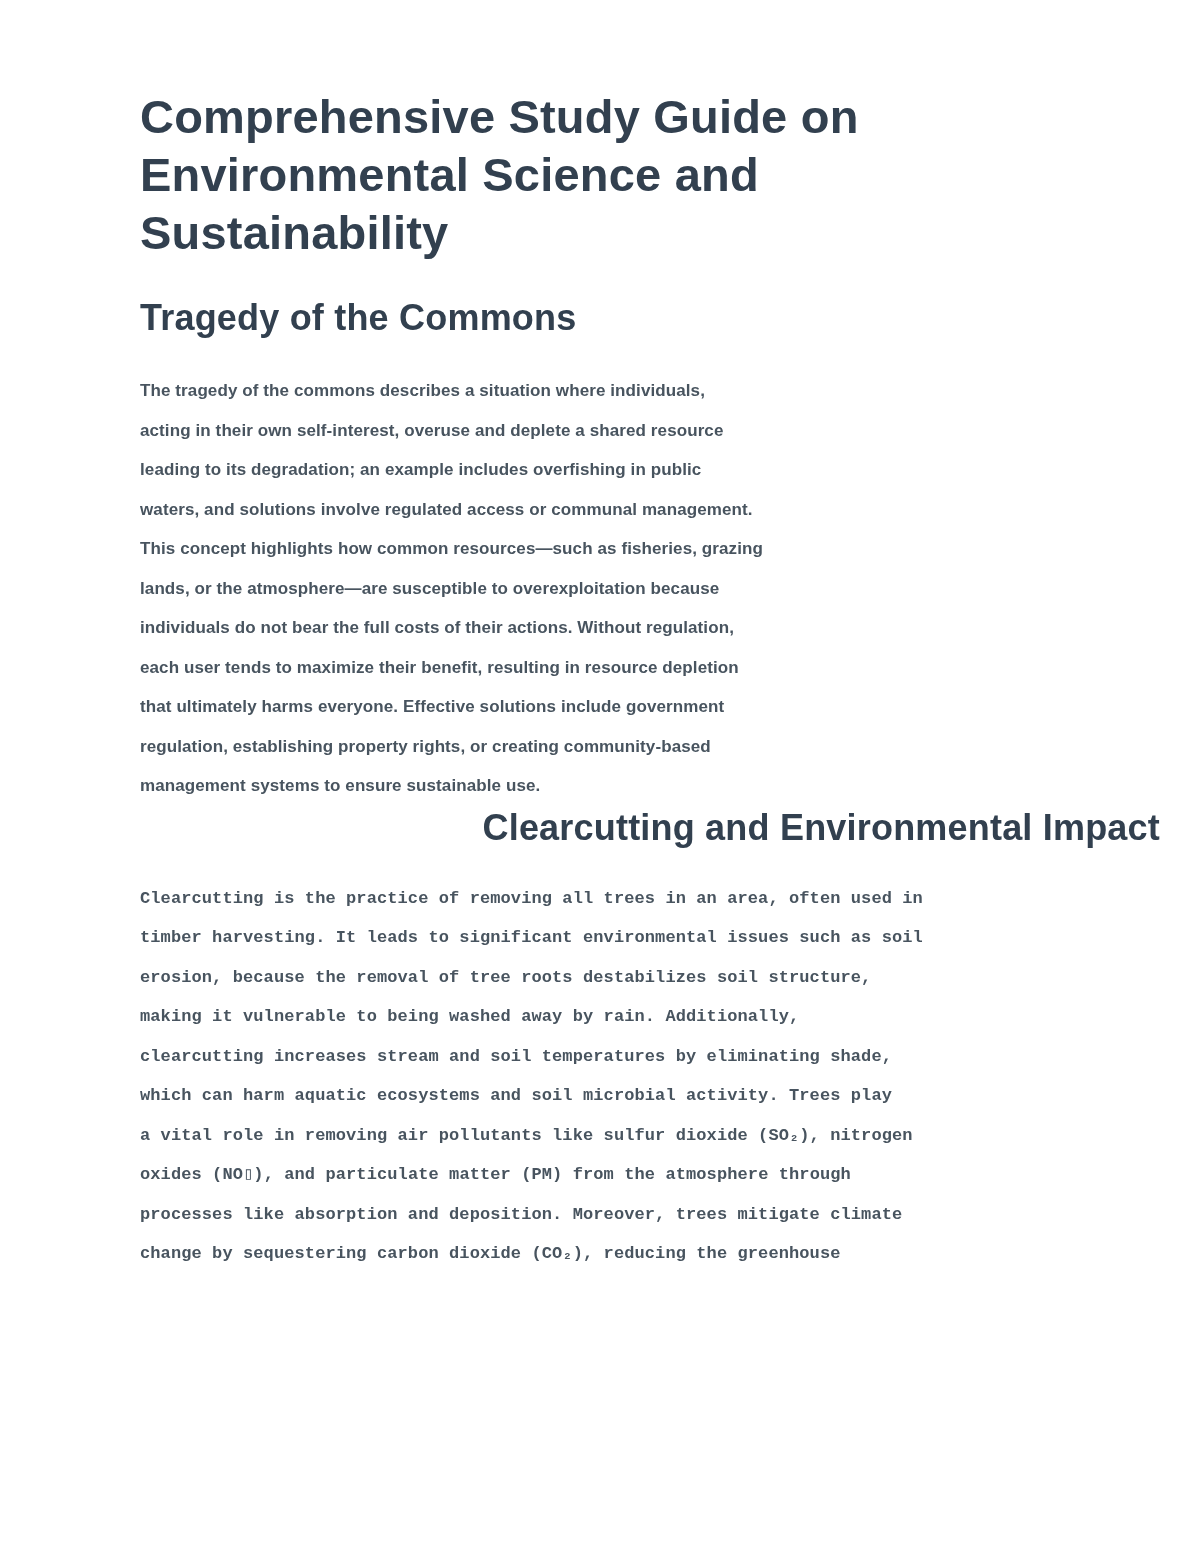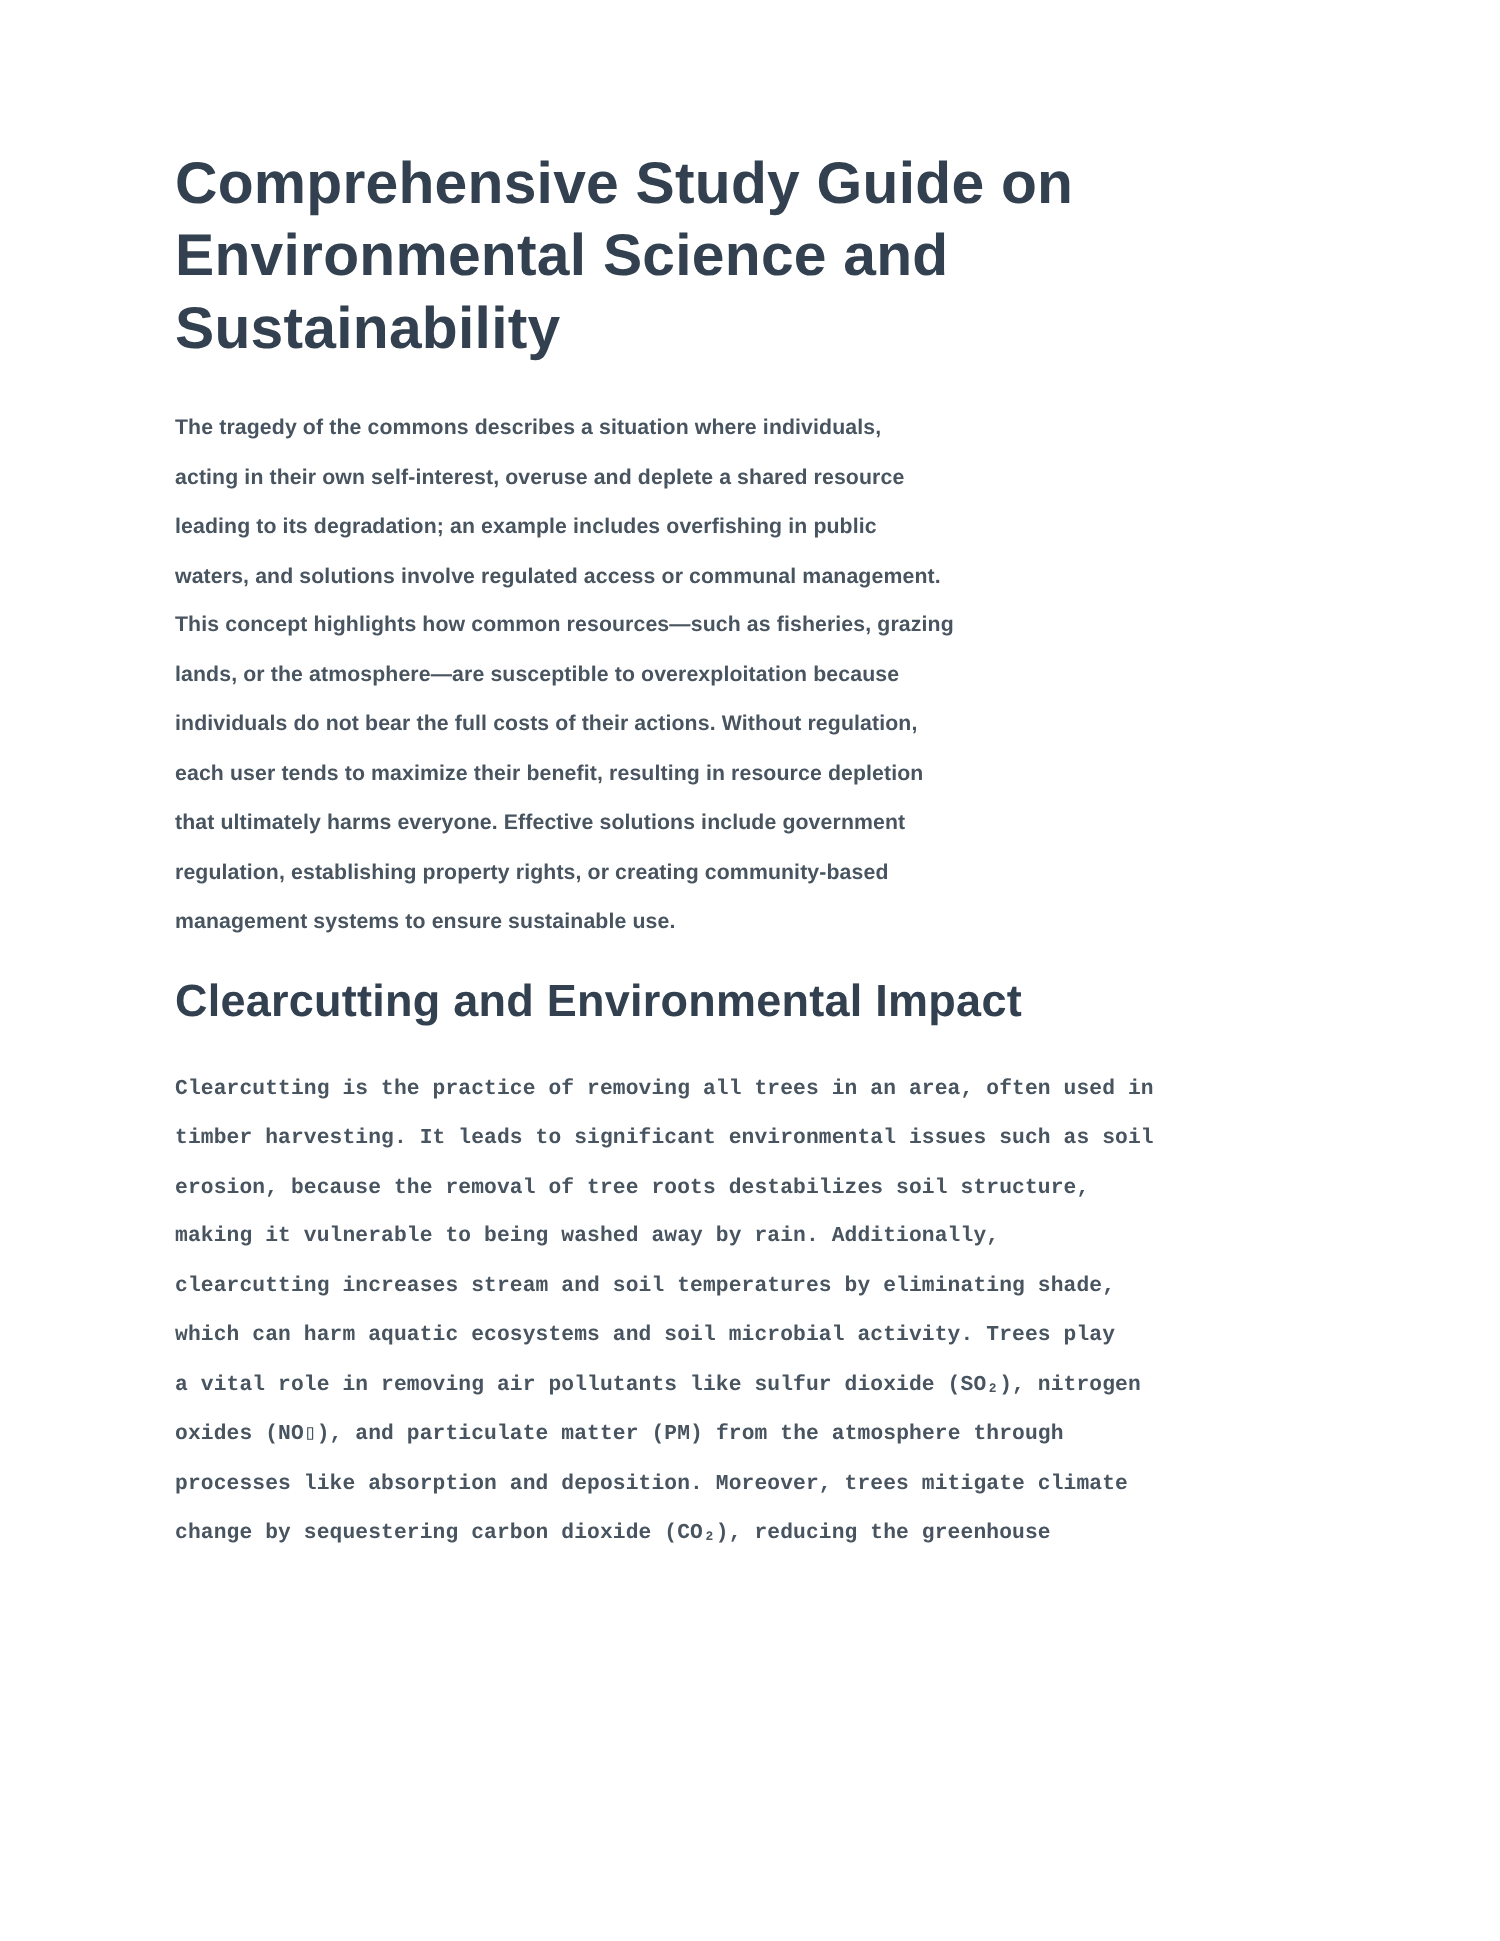--- a/index.html
+++ b/index.html
@@ -11,62 +11,63 @@
   body{
     width:1200px;
     height:1553px;
     background:#ffffff;
     font-family:"Liberation Sans","DejaVu Sans",sans-serif;
     overflow:hidden;
   }
   .page{
     width:1200px;
     height:1553px;
-    padding:117px 40px 0 140px;
+    padding:88px 40px 0 140px;
   }
   .doc-title{
     margin:0;
     font-size:47px;
     line-height:58px;
     font-weight:bold;
     letter-spacing:0.2px;
     color:var(--heading-color);
     white-space:pre-line;
   }
   .section-heading{
     margin:0;
     font-size:36px;
     line-height:44px;
     font-weight:bold;
     letter-spacing:0.2px;
     color:var(--heading-color);
     white-space:pre-line;
   }
   .section-heading.first{margin-top:34px;}
-  .section-heading.second{margin-top:22px;}
+  .section-heading.second{text-align:right;}
   .section-paragraph{
     margin:0;
     font-size:17px;
     line-height:39.5px;
     font-weight:bold;
     letter-spacing:0.1px;
     color:var(--body-color);
     white-space:pre;
   }
   .section-paragraph.p1{margin-top:31px;}
   .section-paragraph.p2{margin-top:29px;font-family:Liberation Mono, monospace;}
 </style>
 </head>
 <body style="background: rgb(255, 255, 255);">
 
 <div class="page">
   <h1 class="doc-title">Comprehensive Study Guide on
 Environmental Science and
 Sustainability</h1>
 
+  <h2 class="section-heading first">Tragedy of the Commons</h2>
 
   <p class="section-paragraph p1">The tragedy of the commons describes a situation where individuals,
 acting in their own self-interest, overuse and deplete a shared resource
 leading to its degradation; an example includes overfishing in public
 waters, and solutions involve regulated access or communal management.
 This concept highlights how common resources—such as fisheries, grazing
 lands, or the atmosphere—are susceptible to overexploitation because
 individuals do not bear the full costs of their actions. Without regulation,
 each user tends to maximize their benefit, resulting in resource depletion
 that ultimately harms everyone. Effective solutions include government

